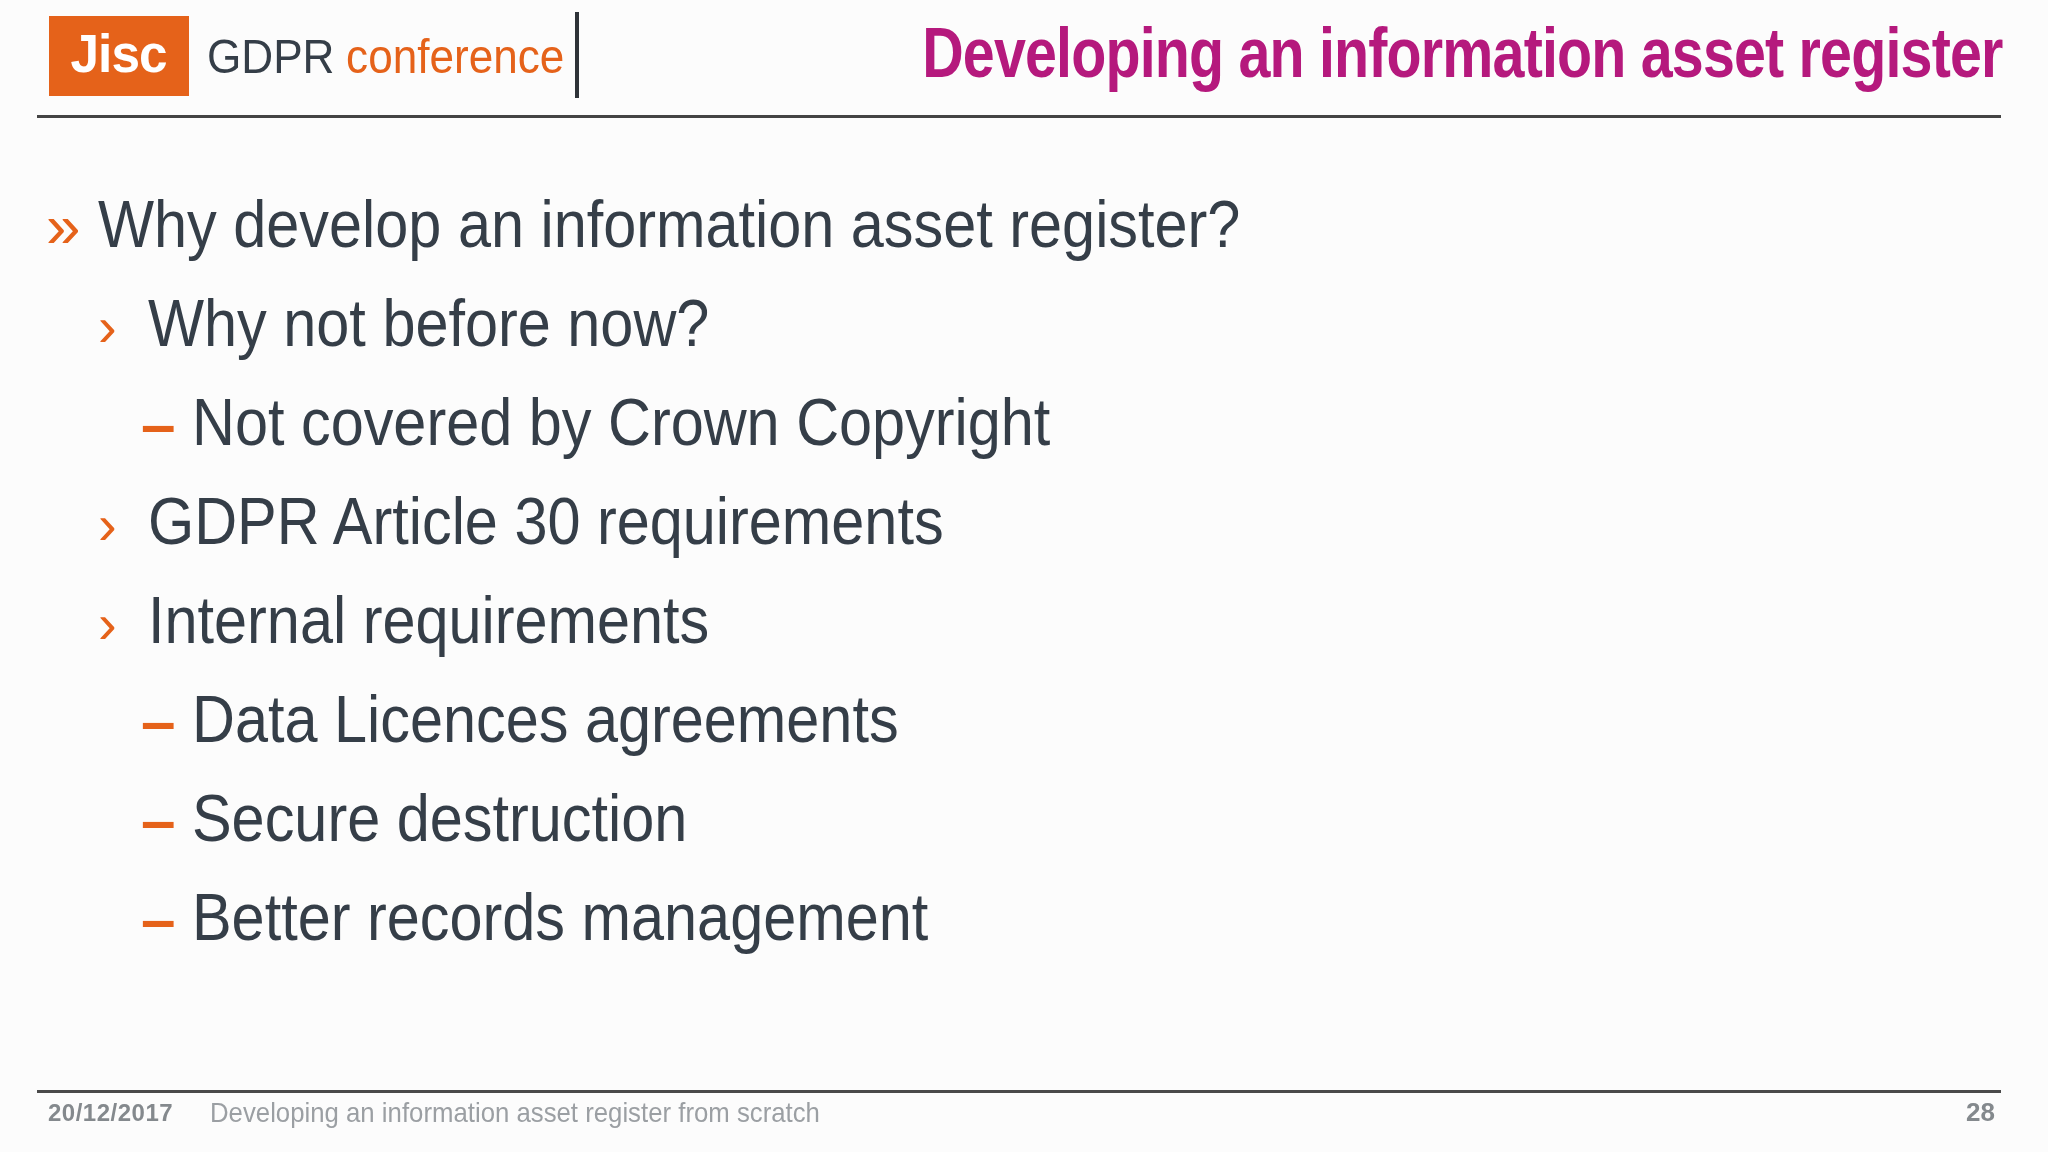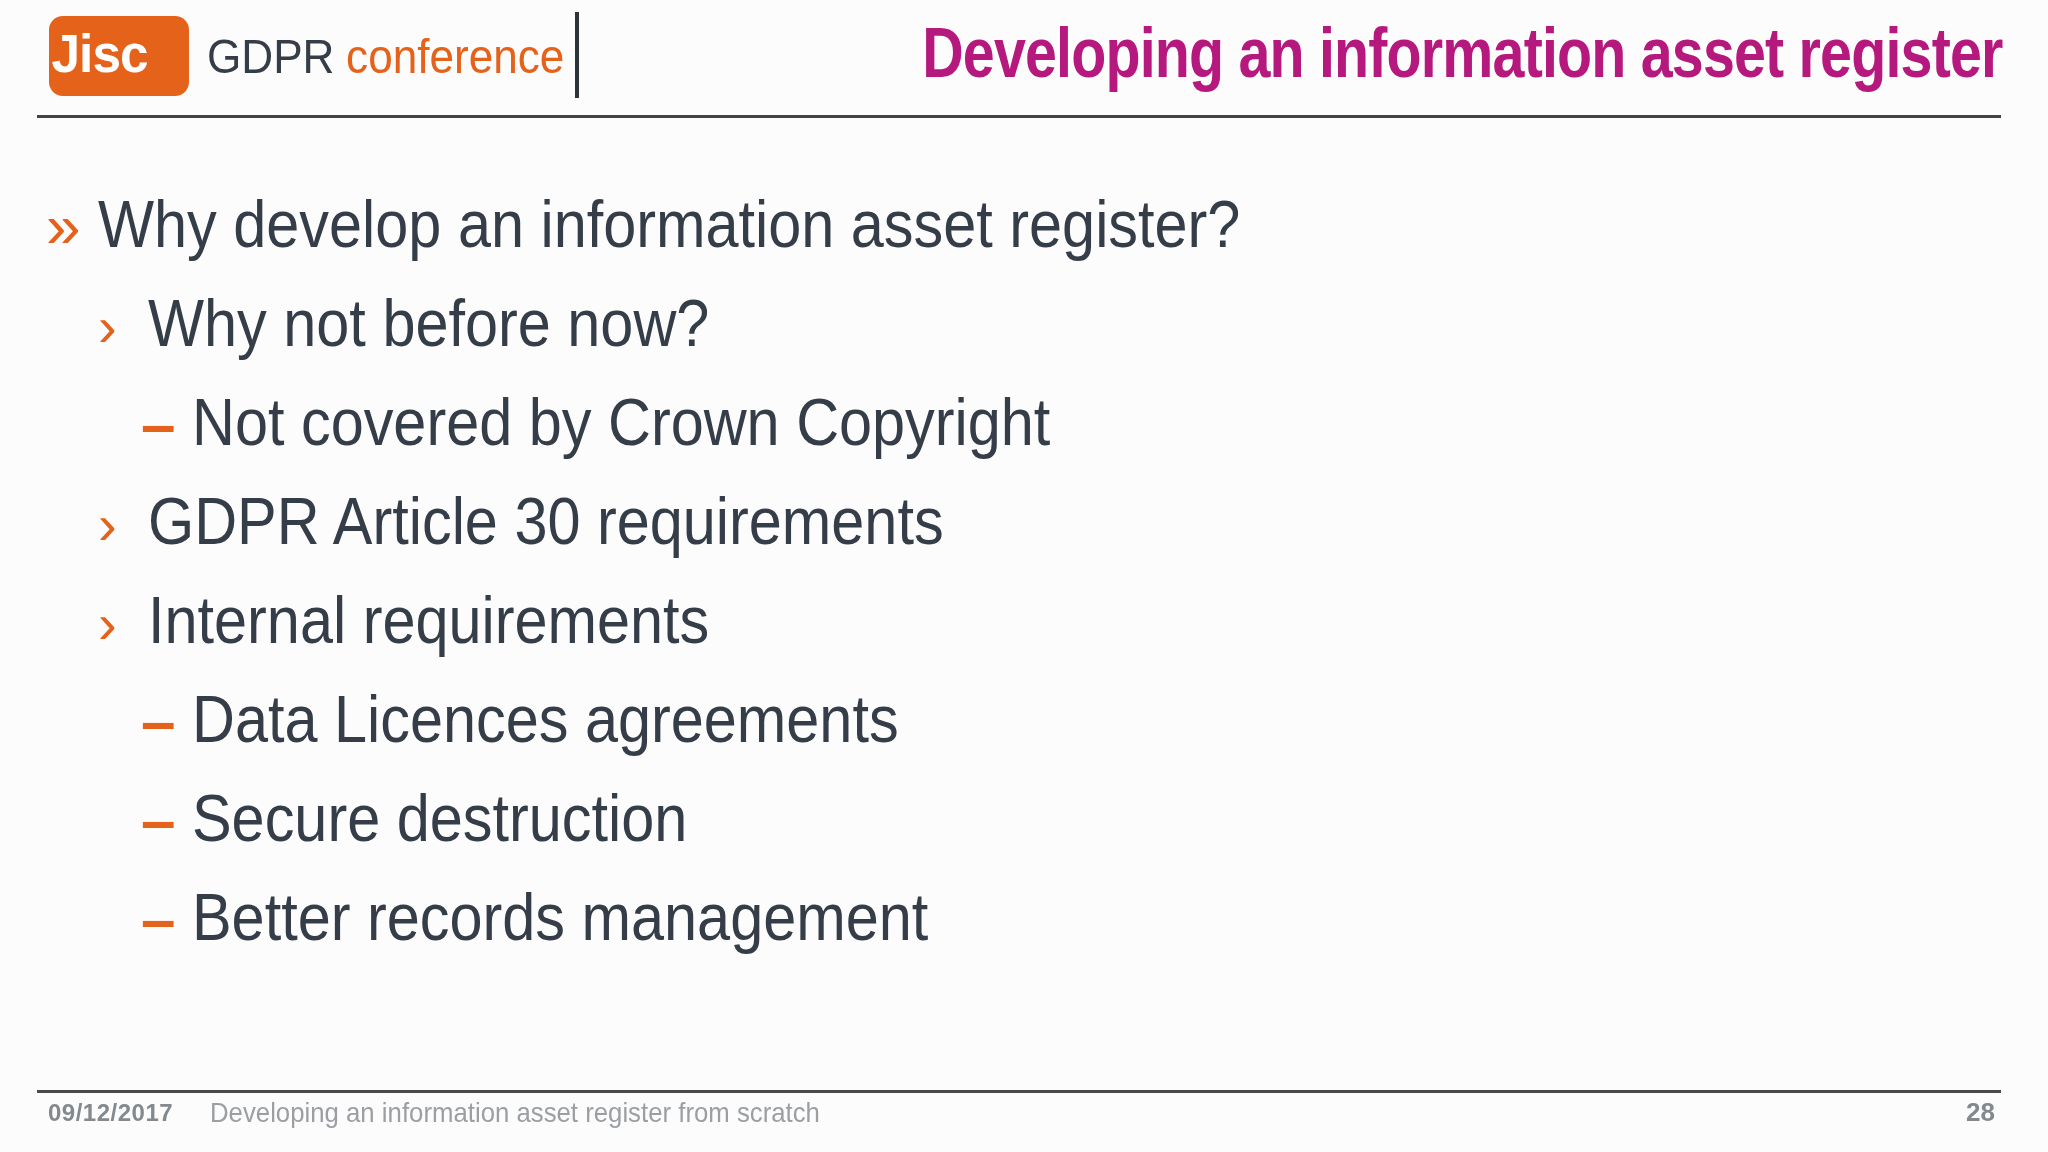--- a/index.html
+++ b/index.html
@@ -17,21 +17,21 @@
     position:relative;
     width:2048px;height:1152px;
     background:var(--bg);
     font-family:"Liberation Sans", sans-serif;
     overflow:hidden;
   }
   
   .logo-box{
     position:absolute;left:49px;top:16px;width:140px;height:80px;
     background:var(--orange);
-    display:flex;align-items:center;border-radius:14px;
+    display:flex;align-items:center;justify-content:center;
   }
   .logo-word{
     color:#ffffff;font-weight:bold;font-size:54px;letter-spacing:-1px;
     transform:scaleX(0.95);line-height:1;padding-bottom:6px;
   }
   .brand-text{
     position:absolute;left:207px;top:16px;height:80px;
     display:flex;align-items:center;white-space:nowrap;
     font-size:49px;color:var(--text);
     transform:scaleX(0.9);transform-origin:left center;
@@ -133,17 +133,17 @@
         <span class="marker">–</span>
         <span class="text">Secure destruction</span>
       </div>
       <div class="bullet l3">
         <span class="marker">–</span>
         <span class="text">Better records management</span>
       </div>
     </div>
 
   <div class="footer-rule"></div>
-  <div class="footer-date">09/12/2017</div>
+  <div class="footer-date">20/12/2017</div>
   <div class="footer-caption">Developing an information asset register from scratch</div>
   <div class="footer-page">28</div>
 
 </div>
 
 </body></html>

